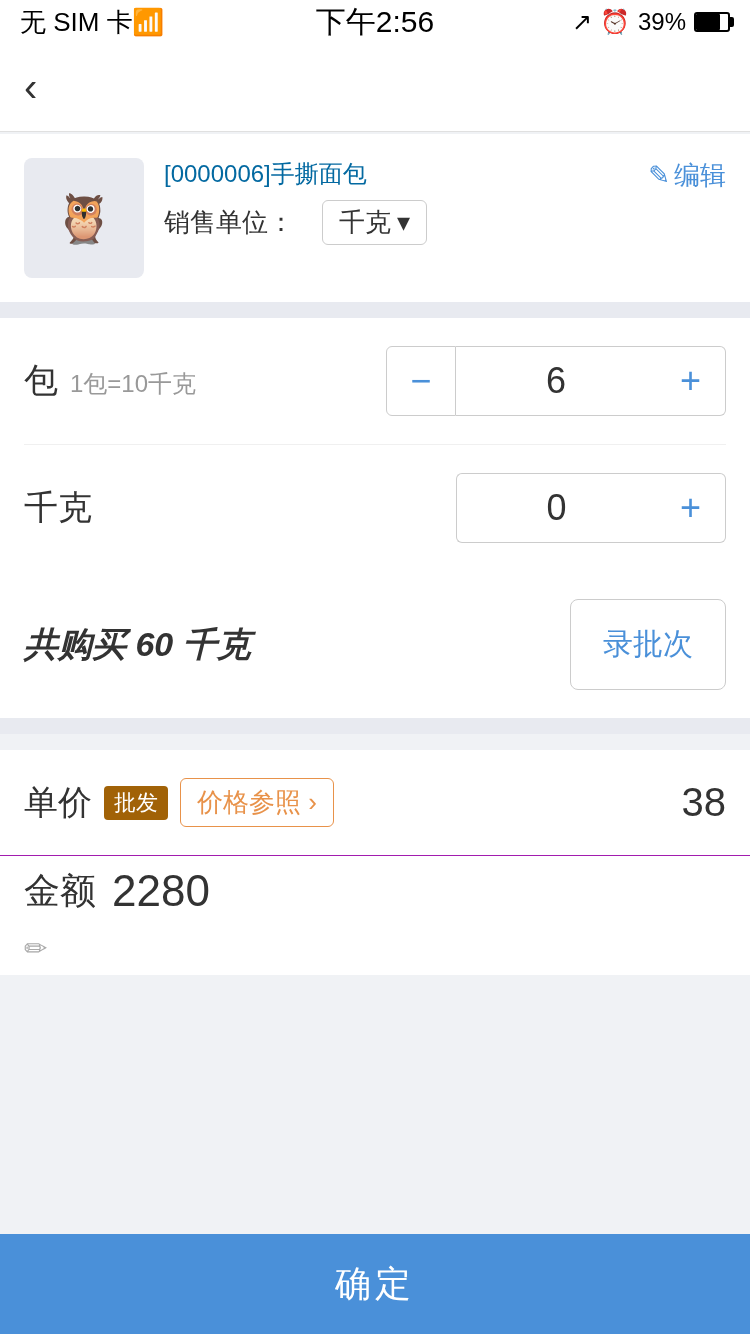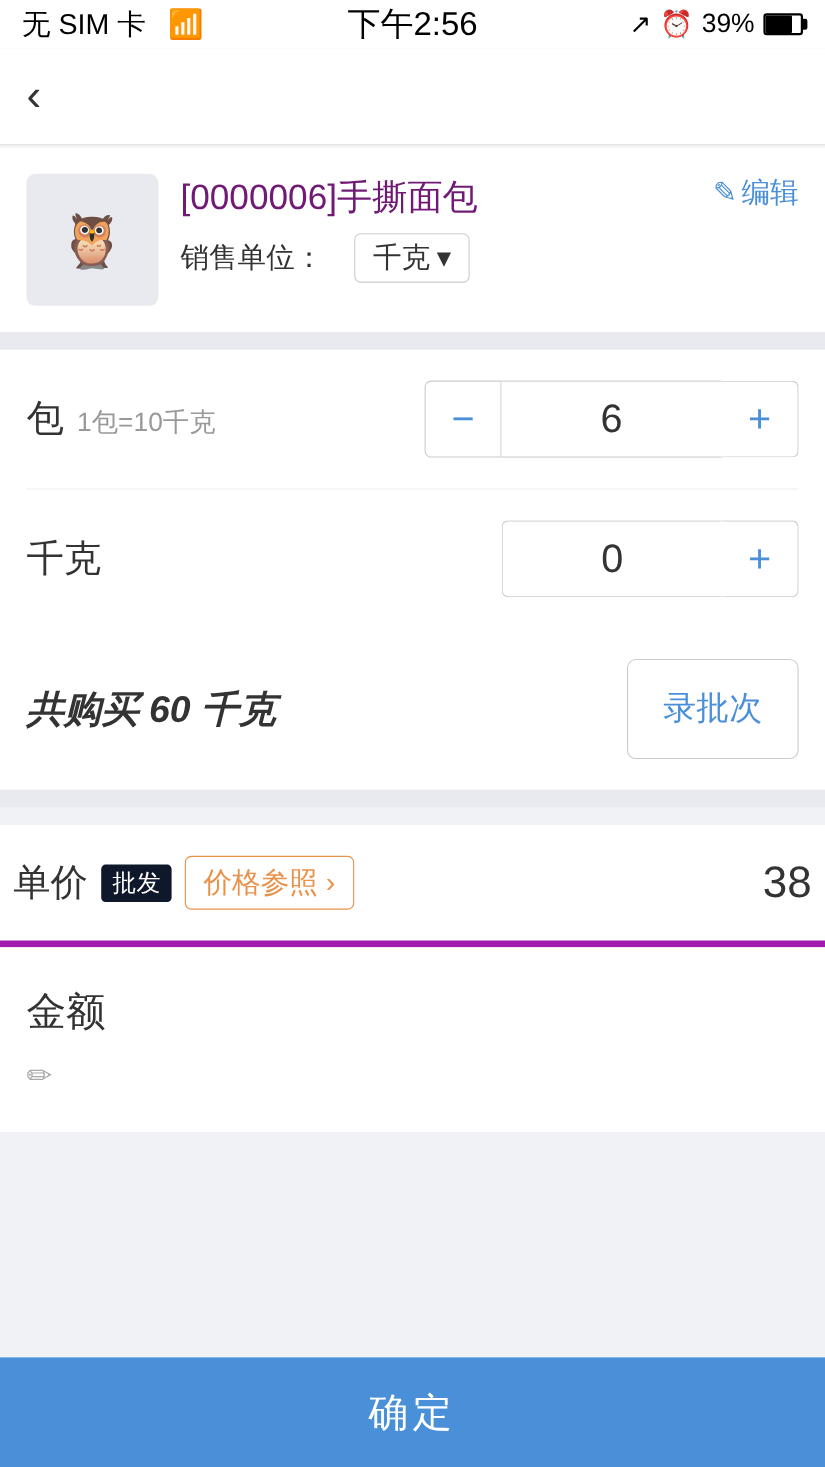--- a/index.html
+++ b/index.html
@@ -19,21 +19,21 @@
       background: #fff;
       display: flex;
       align-items: center;
       justify-content: space-between;
       padding: 0 20px;
       font-size: 28px;
     }
     .status-left {
       display: flex;
       align-items: center;
-      gap: 20px;
+      gap: 0;
       font-size: 26px;
       color: #000;
     }
     .status-center {
       font-size: 30px;
       font-weight: 500;
       color: #000;
       position: absolute;
       left: 50%;
       transform: translateX(-50%);
@@ -89,22 +89,22 @@
       flex-shrink: 0;
     }
     .product-thumb-icon {
       font-size: 48px;
       color: #8899aa;
     }
     .product-info {
       flex: 1;
     }
     .product-name {
-      font-size: 32px;
-      color: #701a75;
+      font-size: 24px;
+      color: #0369a1;
       font-weight: 500;
       margin-bottom: 10px;
     }
     .product-stock {
       font-size: 26px;
       color: #999;
       margin-bottom: 10px;
     }
     .product-unit-row {
       display: flex;
@@ -249,34 +249,34 @@
       font-size: 30px;
       color: #4a90d9;
       background: #fff;
       cursor: pointer;
     }
 
     
     .price-section {
       background: #fff;
       margin-top: 16px;
-      padding: 28px 12px;
+      padding: 28px 24px;
       display: flex;
       align-items: center;
       justify-content: space-between;
     }
     .price-left {
       display: flex;
       align-items: center;
       gap: 12px;
       font-size: 34px;
       color: #333;
     }
     .price-tag {
-      background: #0f172a;
+      background: #a16207;
       color: #fff;
       font-size: 22px;
       border-radius: 4px;
       padding: 2px 10px;
     }
     .price-ref-btn {
       border: 1px solid #e8924a;
       border-radius: 6px;
       padding: 6px 16px;
       font-size: 26px;
@@ -288,22 +288,22 @@
     }
     .price-value {
       font-size: 40px;
       color: #333;
       font-weight: 400;
     }
 
     
     .amount-section {
       background: #fff;
-      padding: 35px 24px;
-      border-top: 6px solid #a21caf;
+      padding: 10px 24px;
+      border-top: 1px solid #a21caf;
     }
     .amount-row {
       display: flex;
       align-items: center;
       gap: 16px;
       font-size: 36px;
       color: #333;
       margin-bottom: 16px;
     }
     .amount-value {
@@ -438,20 +438,21 @@
     <div class="price-ref-btn">
       <span>价格参照 ›</span>
     </div>
   </div>
   <div class="price-value">38</div>
 </div>
 
 <div class="amount-section">
   <div class="amount-row">
     <span>金额</span>
+    <span class="amount-value">2280</span>
   </div>
   <div class="remark-row">
     <span class="pencil-icon">✏</span>
   </div>
 </div>
 
 <div class="bottom-spacer"></div>
 
 <div class="confirm-btn">
   <span>确定</span>

